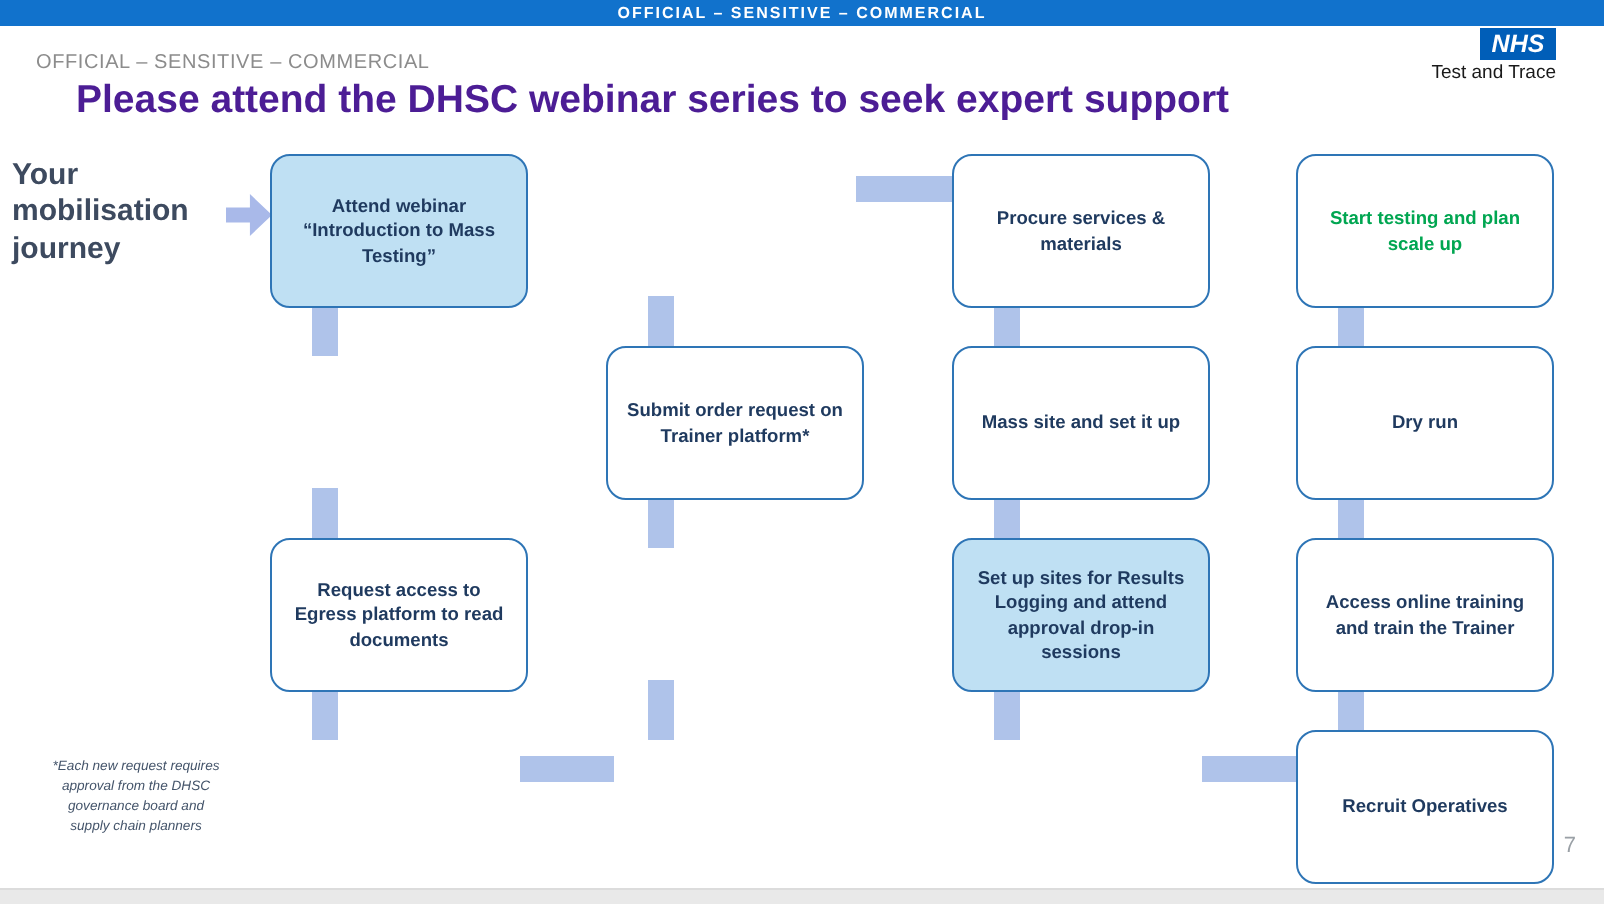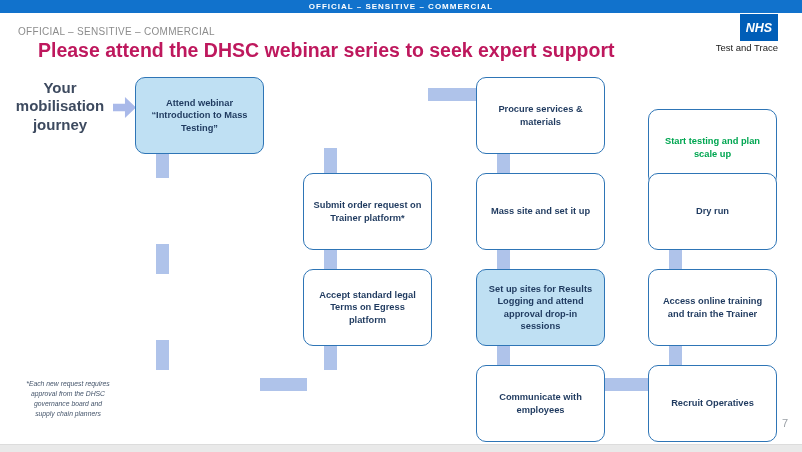--- a/index.html
+++ b/index.html
@@ -9,43 +9,43 @@
   
   .topbar{position:absolute;left:0;top:0;width:802px;height:13px;background:#1172CC;
           display:flex;align-items:center;justify-content:center;}
   .topbar span{color:#ffffff;font-size:8px;font-weight:bold;letter-spacing:1px;}
 
   
   .classification{position:absolute;left:18px;top:26px;font-size:10px;color:#8C8C8C;letter-spacing:0.3px;}
 
   
   .nhs-wrap{position:absolute;right:24px;top:14px;text-align:center;}
-  .nhs-box{width:38px;height:27px;background:#005EB8;color:#ffffff;font-weight:bold;font-style:italic;
+  .nhs-box{width:38px;height:16px;background:#005EB8;color:#ffffff;font-weight:bold;font-style:italic;
            font-size:12.5px;display:flex;align-items:center;justify-content:center;margin-left:auto;}
   .nhs-sub{font-size:9.5px;color:#1a1a1a;margin-top:1px;white-space:nowrap;}
 
   
-  .title{position:absolute;left:38px;top:39px;font-size:19.5px;font-weight:bold;color:#be185d;white-space:nowrap;}
+  .title{position:absolute;left:38px;top:39px;font-size:19.5px;font-weight:bold;color:#4c1d95;white-space:nowrap;}
 
   
-  .journey{position:absolute;left:6px;top:79px;width:108px;text-align:center;
+  .journey{position:absolute;left:6px;top:79px;width:108px;
            font-size:15px;font-weight:bold;color:#3D4A5F;line-height:1.22;}
   .journey-arrow{position:absolute;left:113px;top:97px;width:23px;height:21px;background:#A9B9E9;
            clip-path:polygon(0 32%,52% 32%,52% 0,100% 50%,52% 100%,52% 68%,0 68%);}
 
   
   .vconn{position:absolute;width:13px;height:30px;background:#AFC3EA;}
   .hconn{position:absolute;height:13px;background:#AFC3EA;}
 
   
   .box{position:absolute;width:129px;height:77px;box-sizing:border-box;background:#ffffff;
        border:1.5px solid #2E75B6;border-radius:10px;display:flex;align-items:center;justify-content:center;
        text-align:center;padding:4px 8px;font-size:9.3px;font-weight:bold;color:#1F3A5F;line-height:1.32;}
   .box.filled{background:#BFE0F3;}
-  .box.green{color:#00A651;margin-top:32px;}
+  .box.green{color:#00A651;}
   .col1{left:135px}.col2{left:303px}.col3{left:476px}.col4{left:648px}
   .row1{top:77px}.row2{top:173px}.row3{top:269px}.row4{top:365px}
 
   
   .footnote{position:absolute;left:24px;top:379px;width:88px;text-align:center;
             font-size:6.8px;font-style:italic;color:#44546A;line-height:1.45;}
   .pagenum{position:absolute;right:14px;top:417px;font-size:11px;color:#9AA0A6;}
 
   
   .bottom-strip{position:absolute;left:0;top:444px;width:802px;height:8px;background:#E9E9E9;border-top:1px solid #DCDCDC;}
@@ -82,28 +82,27 @@
   <div class="vconn" style="left:497px;top:340px"></div>
   <div class="vconn" style="left:669px;top:148px"></div>
   <div class="vconn" style="left:669px;top:244px"></div>
   <div class="vconn" style="left:669px;top:340px"></div>
 
   <div class="hconn" style="left:260px;top:378px;width:47px"></div>
   <div class="hconn" style="left:428px;top:88px;width:52px"></div>
   <div class="hconn" style="left:601px;top:378px;width:51px"></div>
 
   <div class="box filled col1 row1">Attend webinar “Introduction to Mass Testing”</div>
+  <div class="box col1 row3">Request access to Egress platform to read documents</div>
 
   <div class="box col2 row2">Submit order request on Trainer platform*</div>
-  <div class="box col2 row3">Accept standard legal Terms on Egress platform</div>
 
   <div class="box col3 row1">Procure services &amp; materials</div>
   <div class="box col3 row2">Mass site and set it up</div>
   <div class="box filled col3 row3">Set up sites for Results Logging and attend approval drop-in sessions</div>
-  <div class="box col3 row4">Communicate with employees</div>
 
   <div class="box green col4 row1">Start testing and plan scale up</div>
   <div class="box col4 row2">Dry run</div>
   <div class="box col4 row3">Access online training and train the Trainer</div>
   <div class="box col4 row4">Recruit Operatives</div>
 
   <div class="footnote">*Each new request requires approval from the DHSC governance board and supply chain planners</div>
   <div class="pagenum">7</div>
 
   <div class="bottom-strip"></div>

